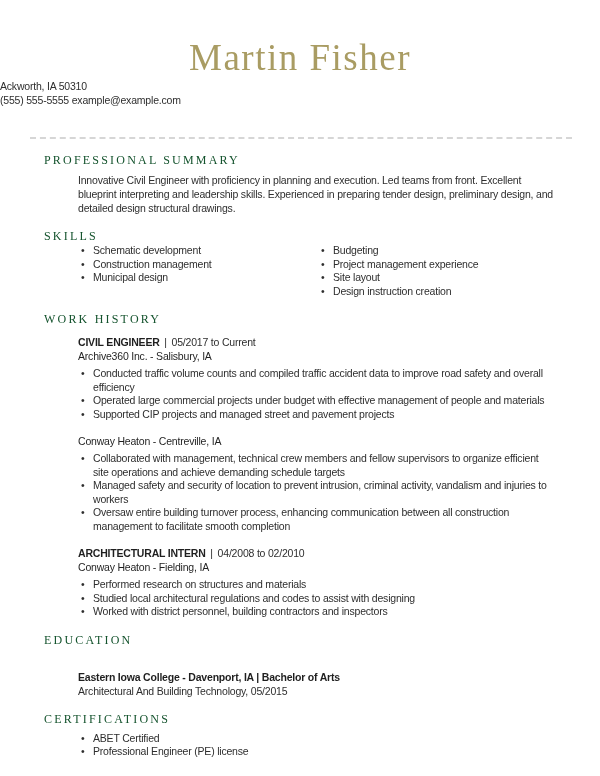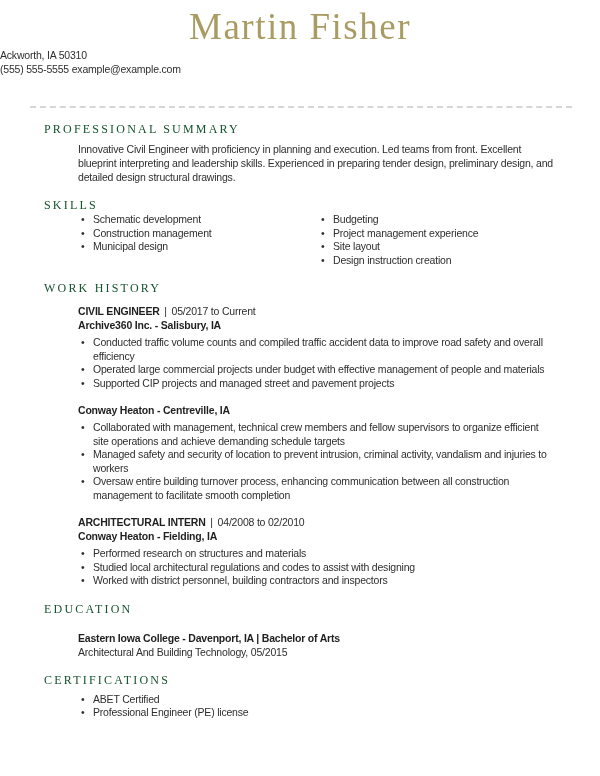--- a/index.html
+++ b/index.html
@@ -1,20 +1,20 @@
 <!DOCTYPE html>
 <html><head>
 <meta charset="utf-8">
 <style>
   * { margin:0; padding:0; box-sizing:border-box; }
   html,body { background:#ffffff; }
   .page {
     width:600px; height:776px;
     background:#ffffff;
-    padding-top:7px;
+    padding-top:38px;
     overflow:hidden;
     font-family:"Liberation Sans", sans-serif;
     font-size:10.5px;
     letter-spacing:-0.2px;
     color:#2e2e2e;
   }
   .name {
     text-align:center;
     font-family:"Liberation Serif", serif;
     font-size:37px;
@@ -56,23 +56,23 @@
   ul.blist li::before {
     content:"\2022";
     position:absolute;
     left:3px; top:0;
   }
   .jobs { margin-top:8px; }
   .job + .job { margin-top:13px; }
   .job-header { line-height:14px; }
   .job-title { font-weight:bold; color:#1f1f1f; }
   .job-sep { margin:0 2px; }
-  .job-company { font-weight:bold; color:#1f1f1f; line-height:14px; }
+  .job-company { font-weight:normal; color:#1f1f1f; line-height:14px; }
   .job ul.blist { margin-top:4px; }
-  .edu-block { margin-top:14px; }
+  .edu-block { margin-top:22px; }
   .edu-degree { font-weight:bold; color:#1f1f1f; line-height:14px; }
   .edu-program { line-height:14px; }
   .certs ul.blist { margin-top:5px; }
 </style>
 </head>
 <body>
 
 <div class="page">
 
   <div class="name">Martin Fisher</div>

